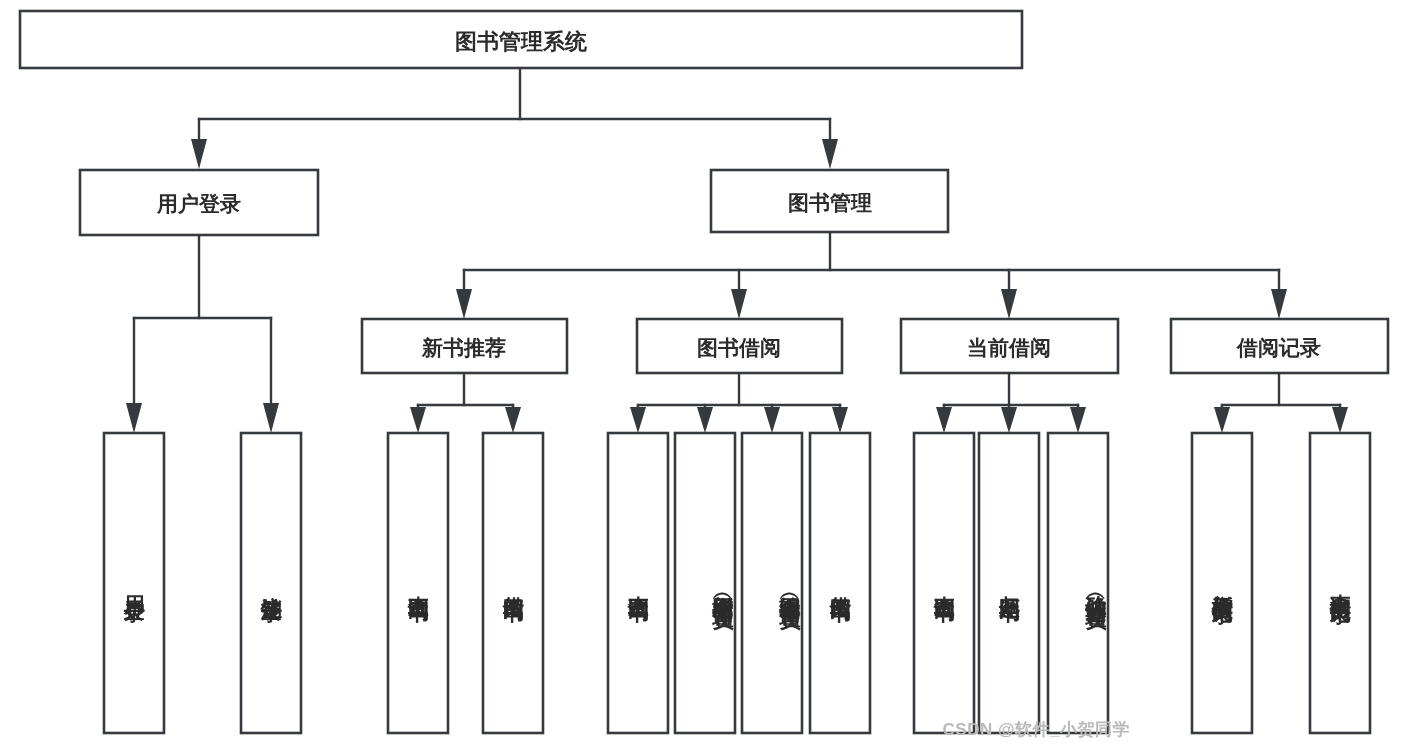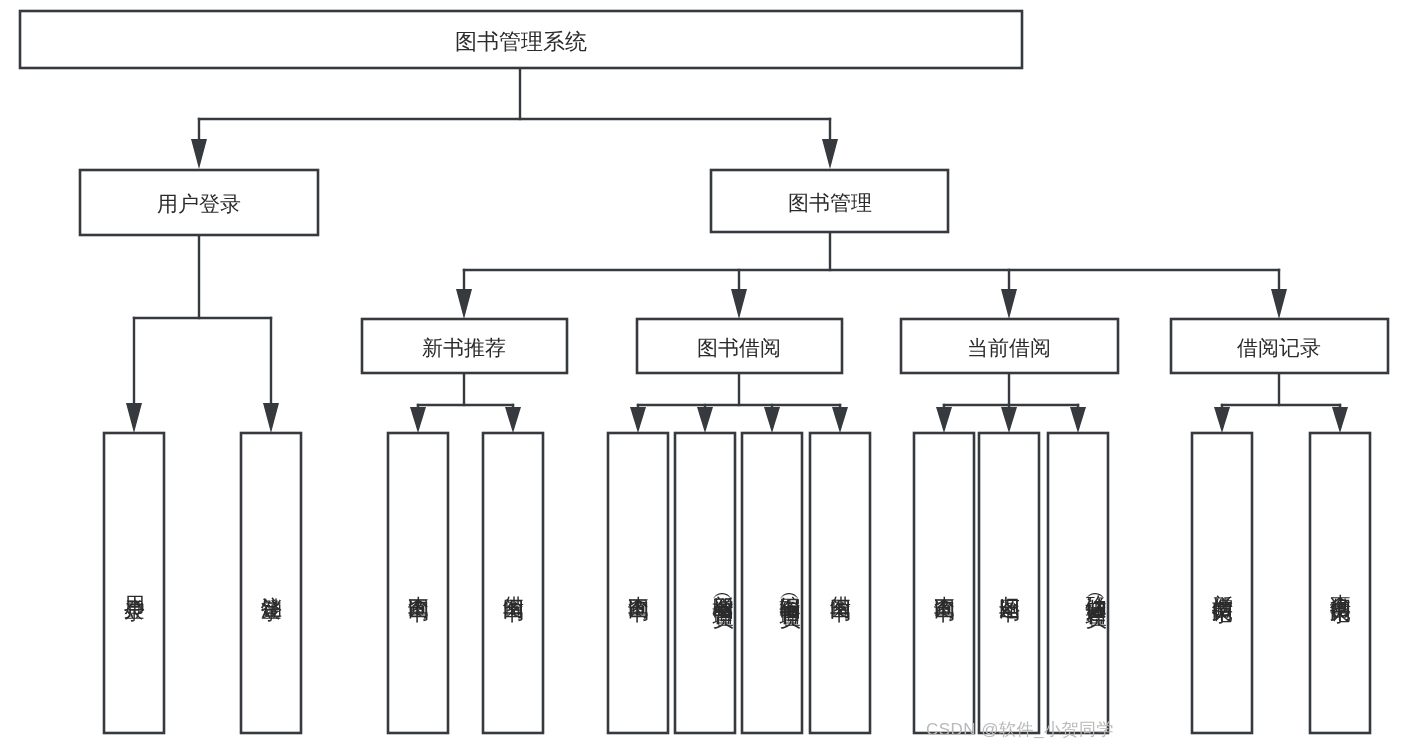--- a/index.html
+++ b/index.html
@@ -12,20 +12,21 @@
     height: 747px;
     position: relative;
     font-family: "Liberation Sans", "DejaVu Sans", sans-serif;
     overflow: hidden;
   }
   #diagram-root {
     position: absolute;
     top: 0; left: 0;
     width: 1138px;
     height: 747px;
+    font-weight: bold;
   }
   svg.flow {
     display: block;
     width: 1405px;
     height: 747px;
   }
   .node-rect {
     fill: #ffffff;
     stroke: #36393d;
     stroke-width: 2.6;
@@ -60,21 +61,21 @@
     color: #2b2b2b;
     letter-spacing: 2px;
     display: flex;
     align-items: center;
     justify-content: center;
     white-space: nowrap;
     pointer-events: none;
   }
   #watermark {
     position: absolute;
-    right: 24px;
+    right: 8px;
     bottom: 6px;
     font-family: "Liberation Sans", "DejaVu Sans", sans-serif;
     font-size: 17px;
     color: #b9b9b9;
     letter-spacing: 0.5px;
     white-space: nowrap;
   }
 </style>
 </head>
 <body>

